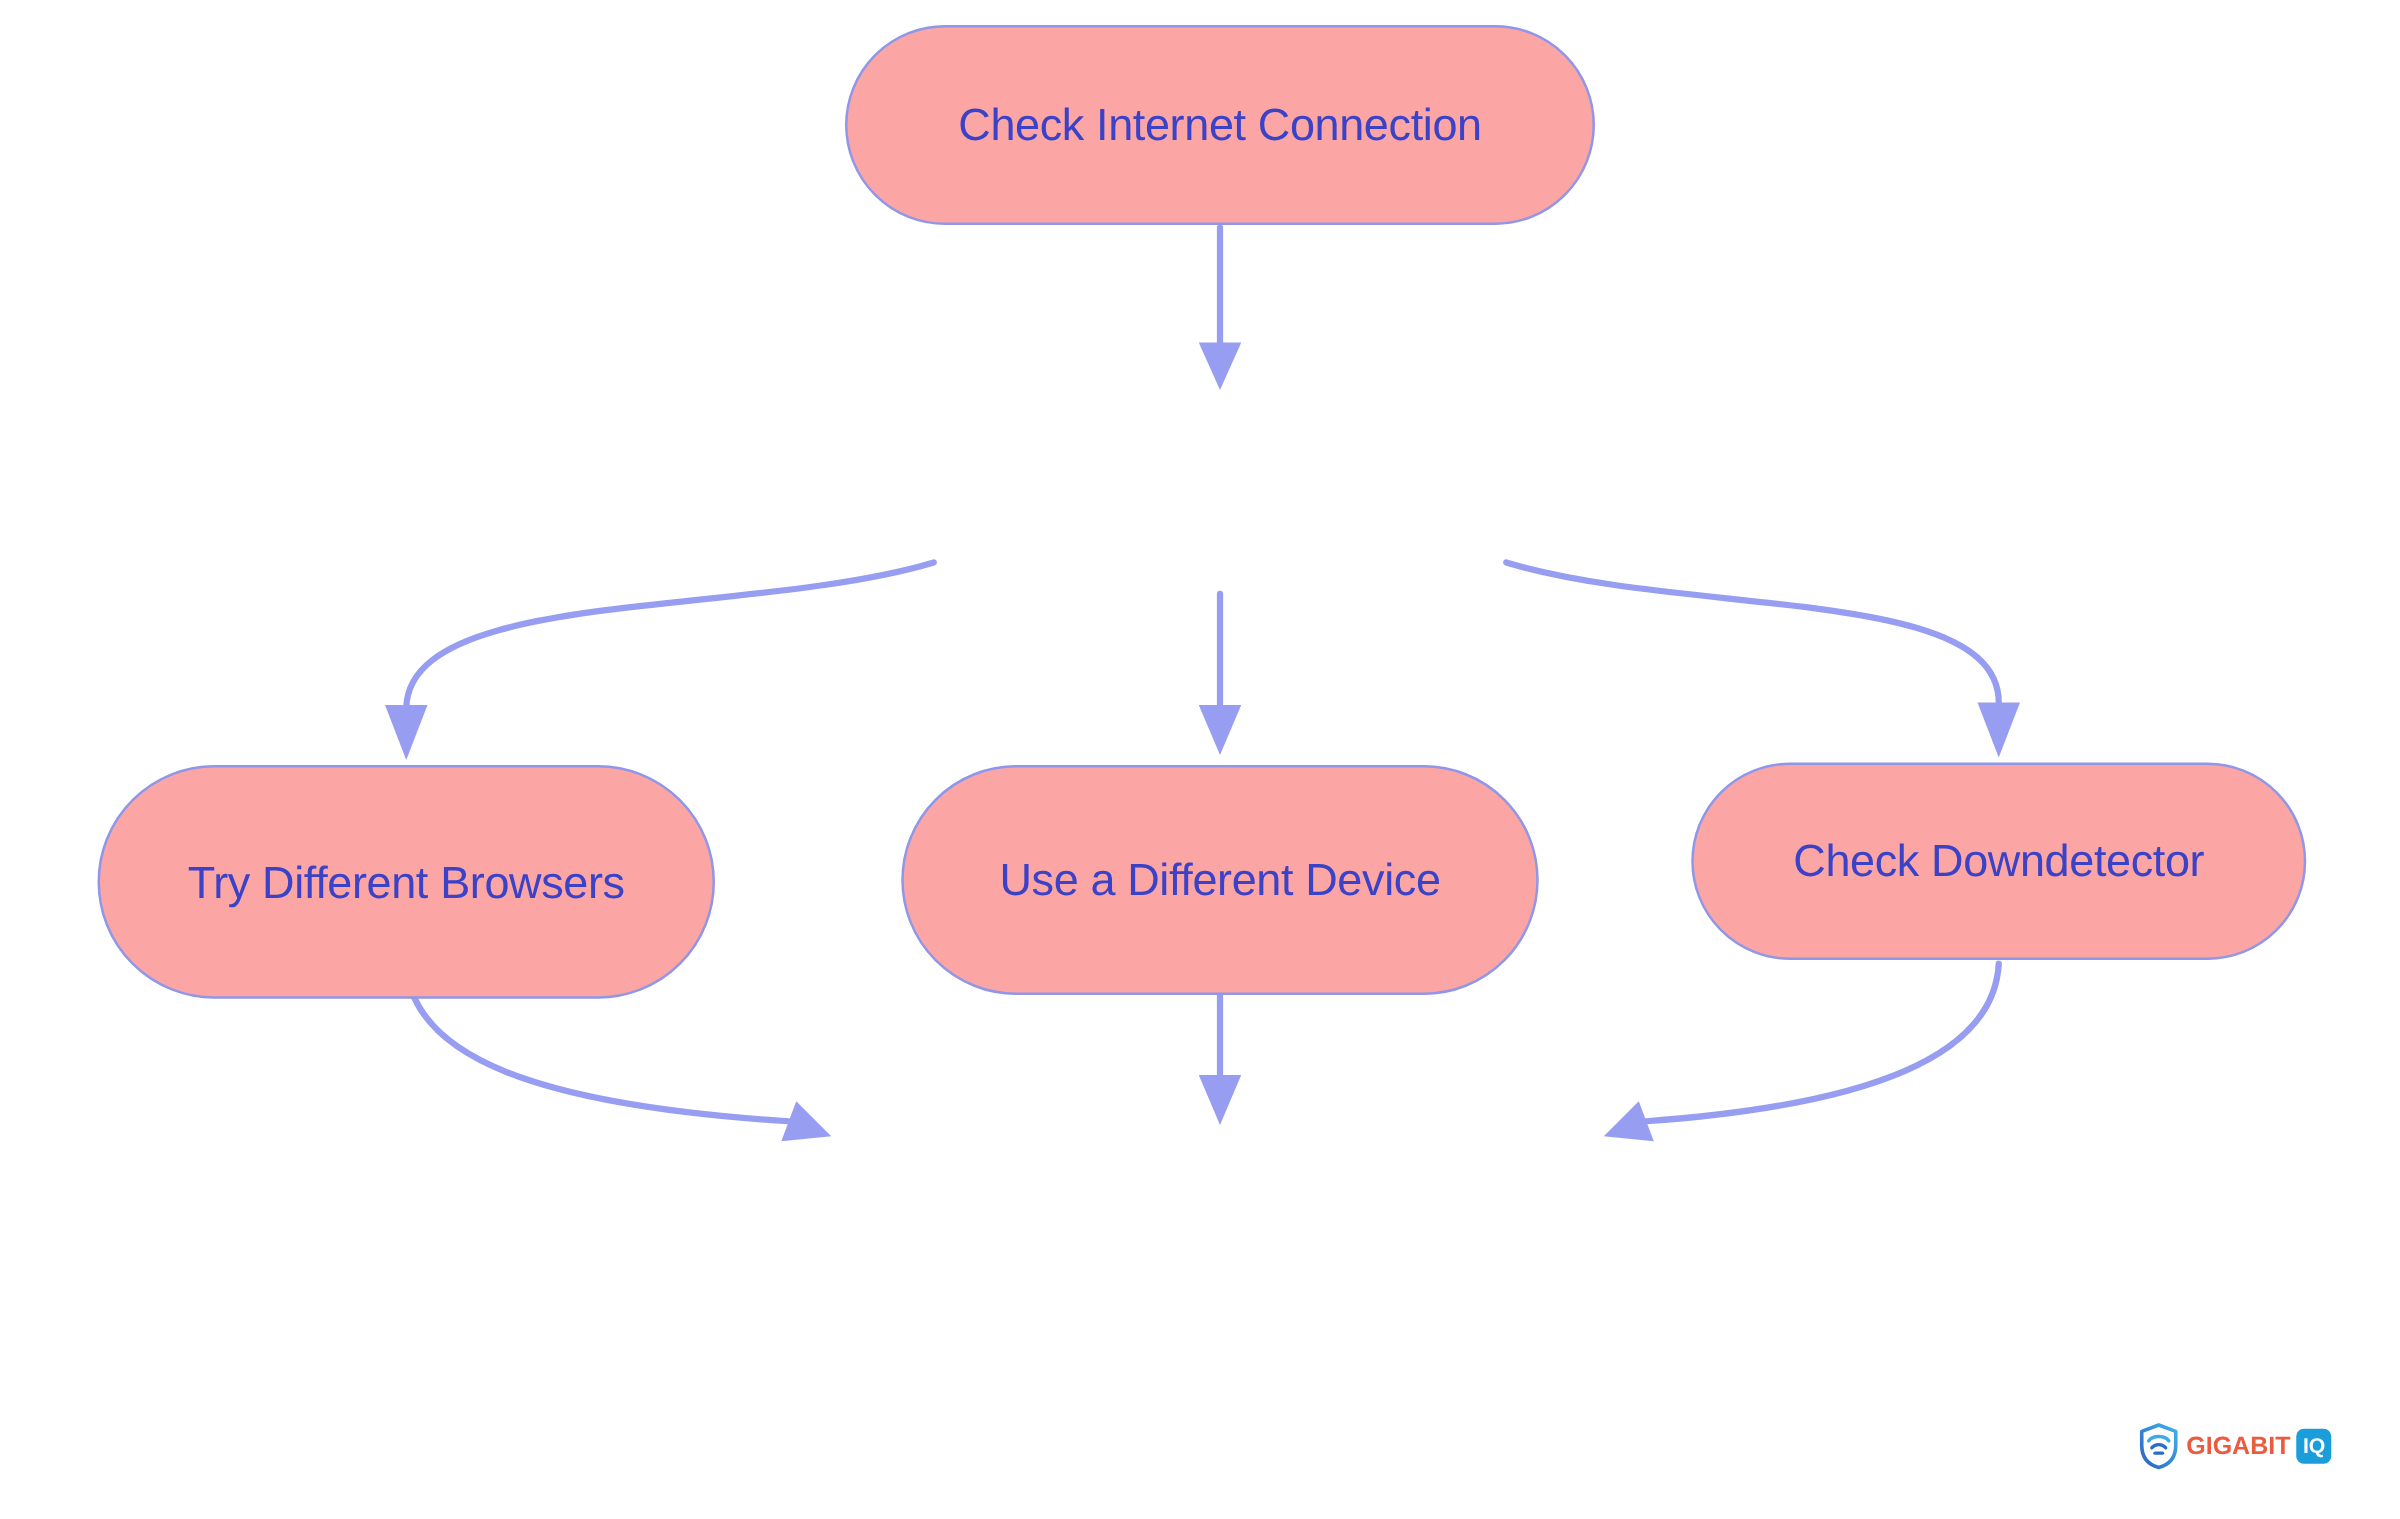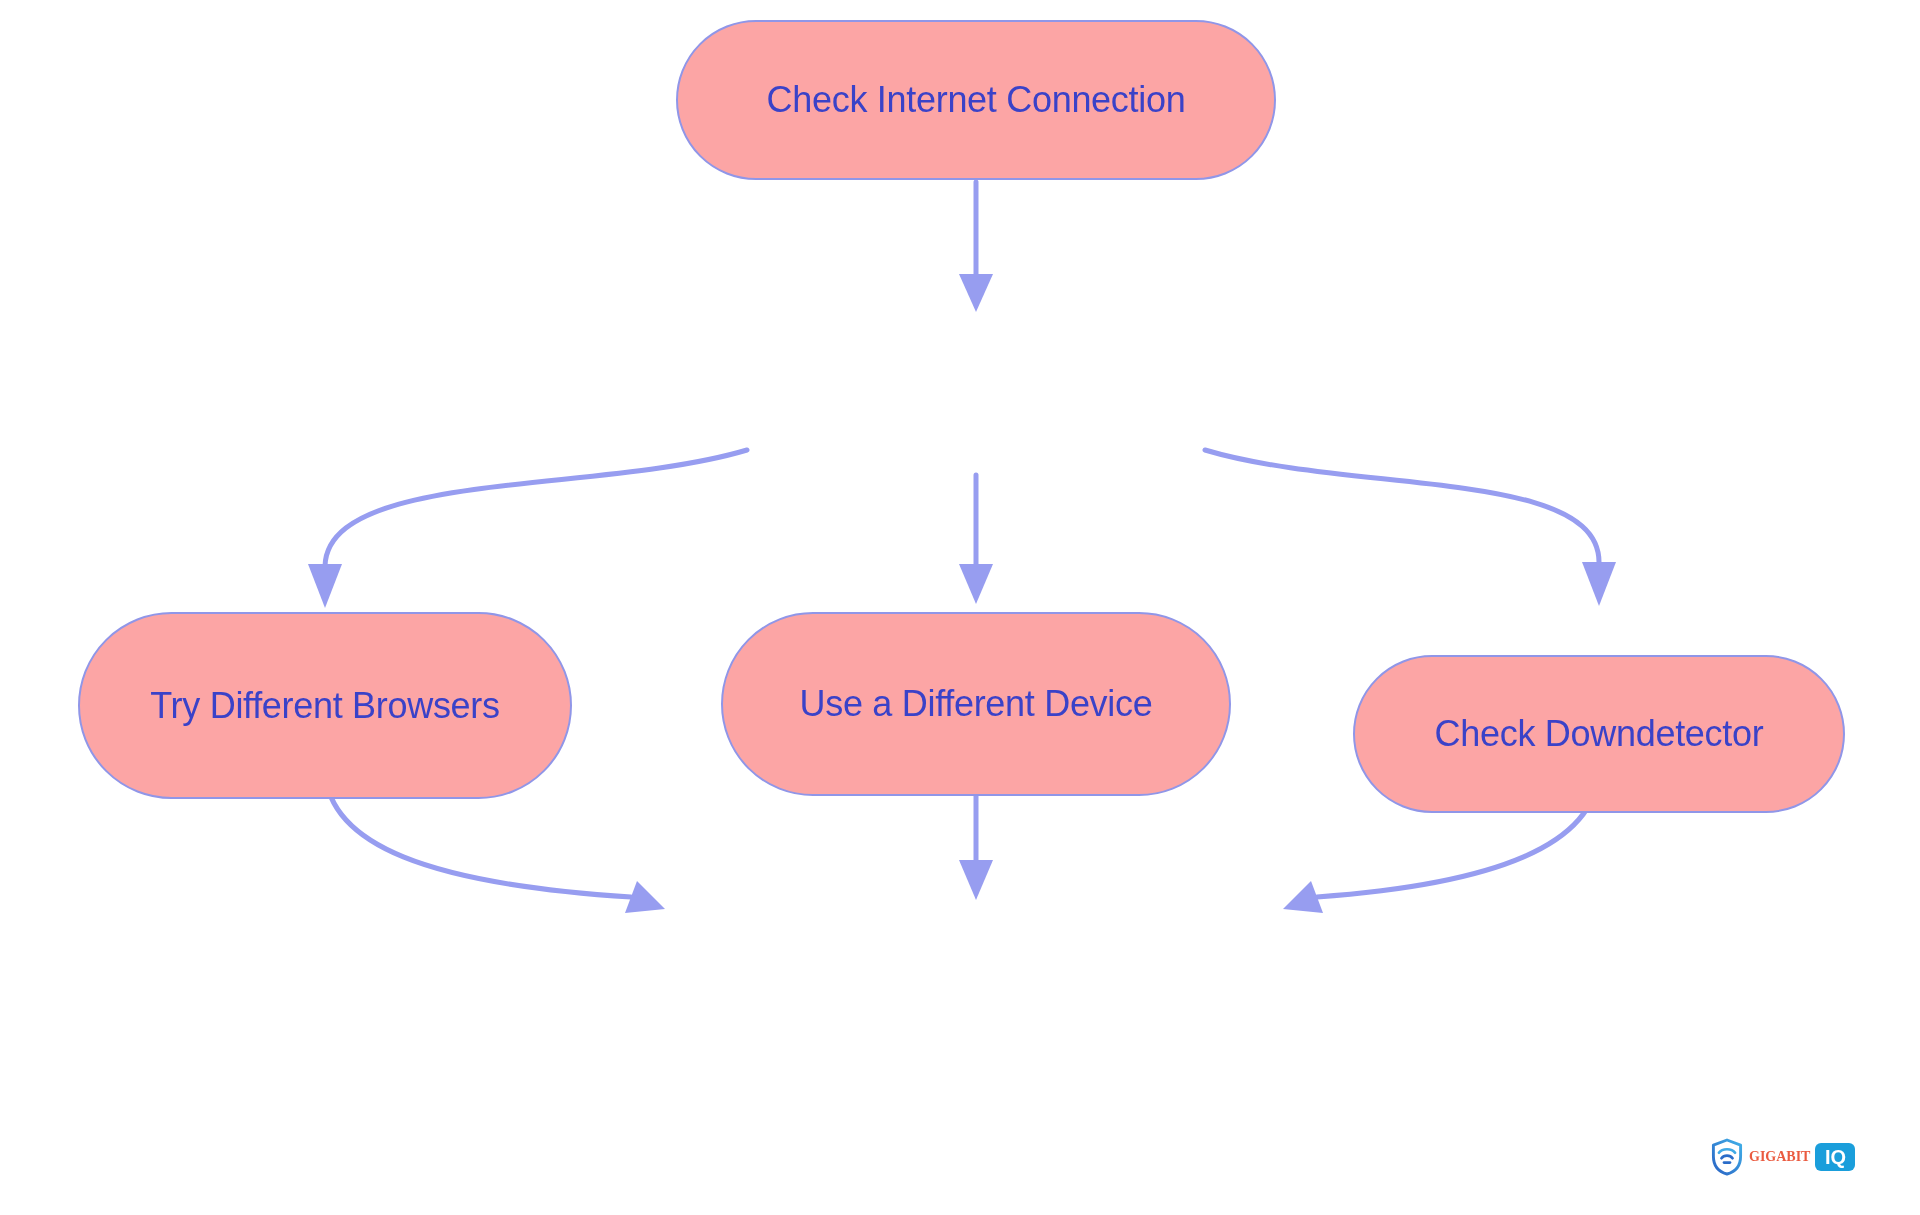--- a/index.html
+++ b/index.html
@@ -35,47 +35,46 @@
     color: #3a42c8;
     font-size: 36px;
     letter-spacing: -0.3px;
     box-sizing: border-box;
     white-space: nowrap;
   }
   #n-check-internet  { left: 676px;  top: 20px;  width: 600px; height: 160px; }
   #n-clear-cache     { left: 731px;  top: 318px; width: 490px; height: 155px; }
   #n-try-browsers    { left: 78px;   top: 612px; width: 494px; height: 187px; }
   #n-diff-device     { left: 721px;  top: 612px; width: 510px; height: 184px; }
-  #n-check-down      { left: 1353px; top: 610px; width: 492px; height: 158px; margin-top: 45px; }
+  #n-check-down      { left: 1353px; top: 610px; width: 492px; height: 158px; }
   #n-contact-support { left: 664px;  top: 910px; width: 620px; height: 160px; }
 
   .logo {
     position: absolute;
     left: 1710px;
     top: 1137px;
     height: 40px;
     display: flex;
     align-items: center;
     gap: 5px;
   }
   .logo-brand {
     color: #ea5b40;
     font-weight: bold;
-    font-size: 14px;
+    font-size: 20px;
     letter-spacing: 0px;
-    font-family: Liberation Serif, serif;
   }
   .logo-badge {
-    width: 40px;
+    width: 28px;
     height: 28px;
     border-radius: 6px;
     background: #1a9edb;
     color: #ffffff;
     font-weight: bold;
-    font-size: 20px;
+    font-size: 17px;
     display: flex;
     align-items: center;
     justify-content: center;
   }
 </style>
 </head>
 <body>
 
 <div class="canvas">
 

